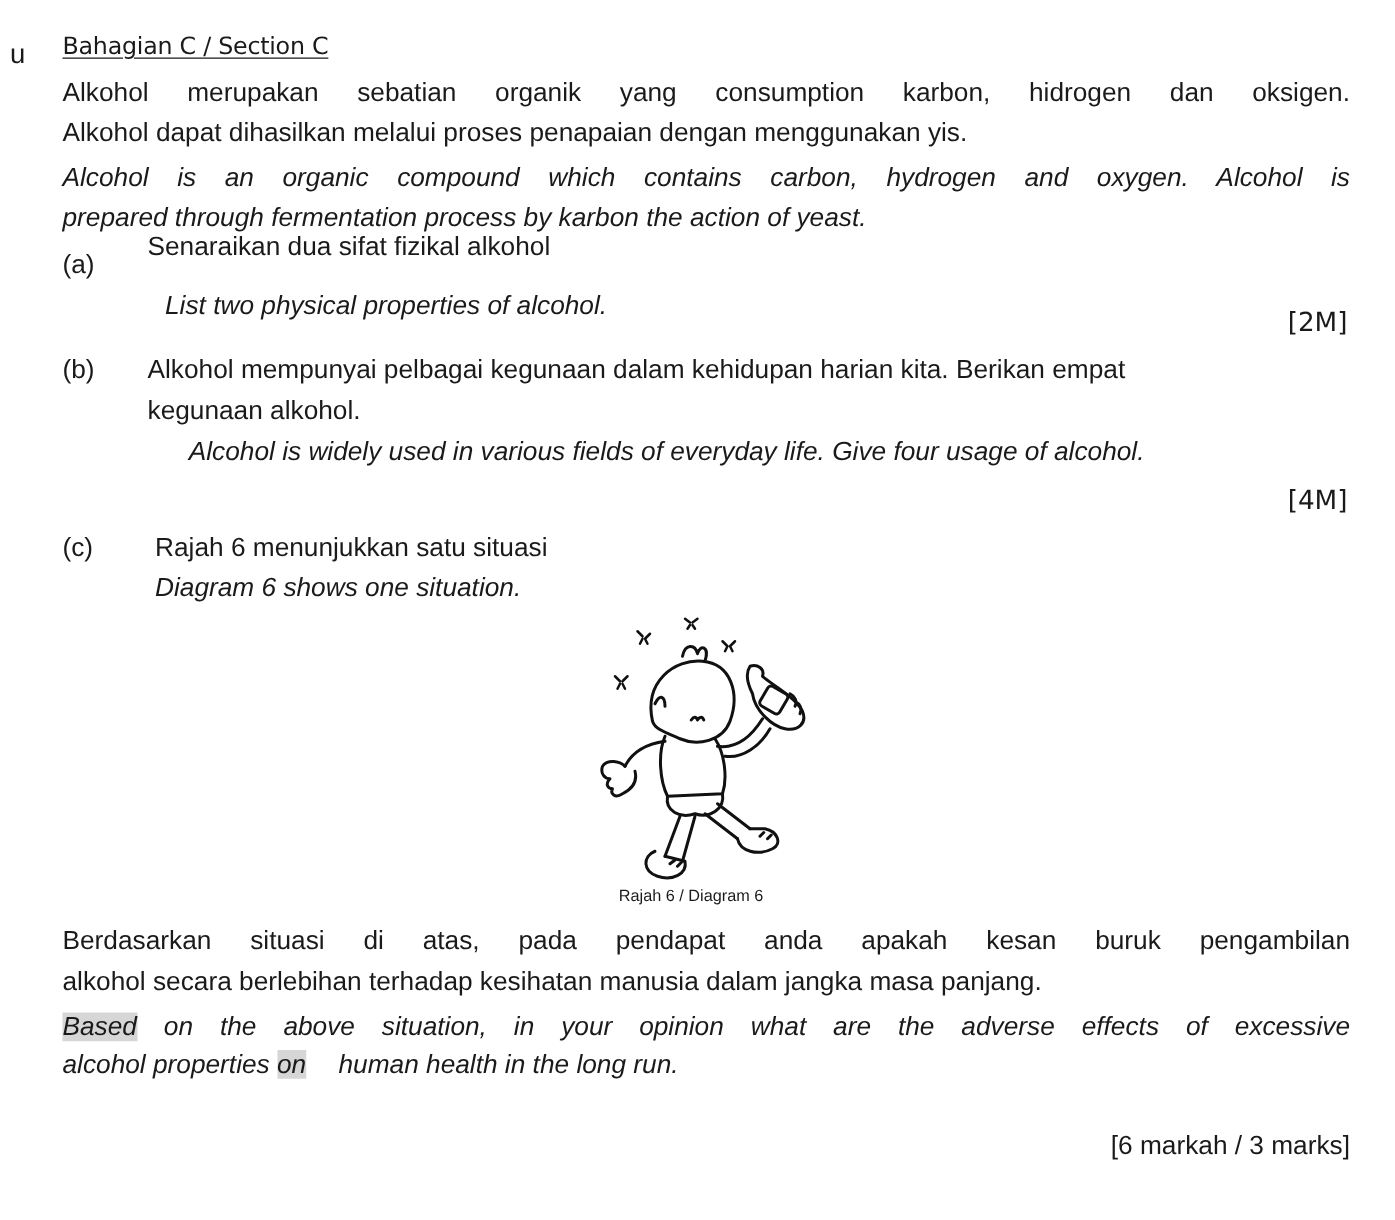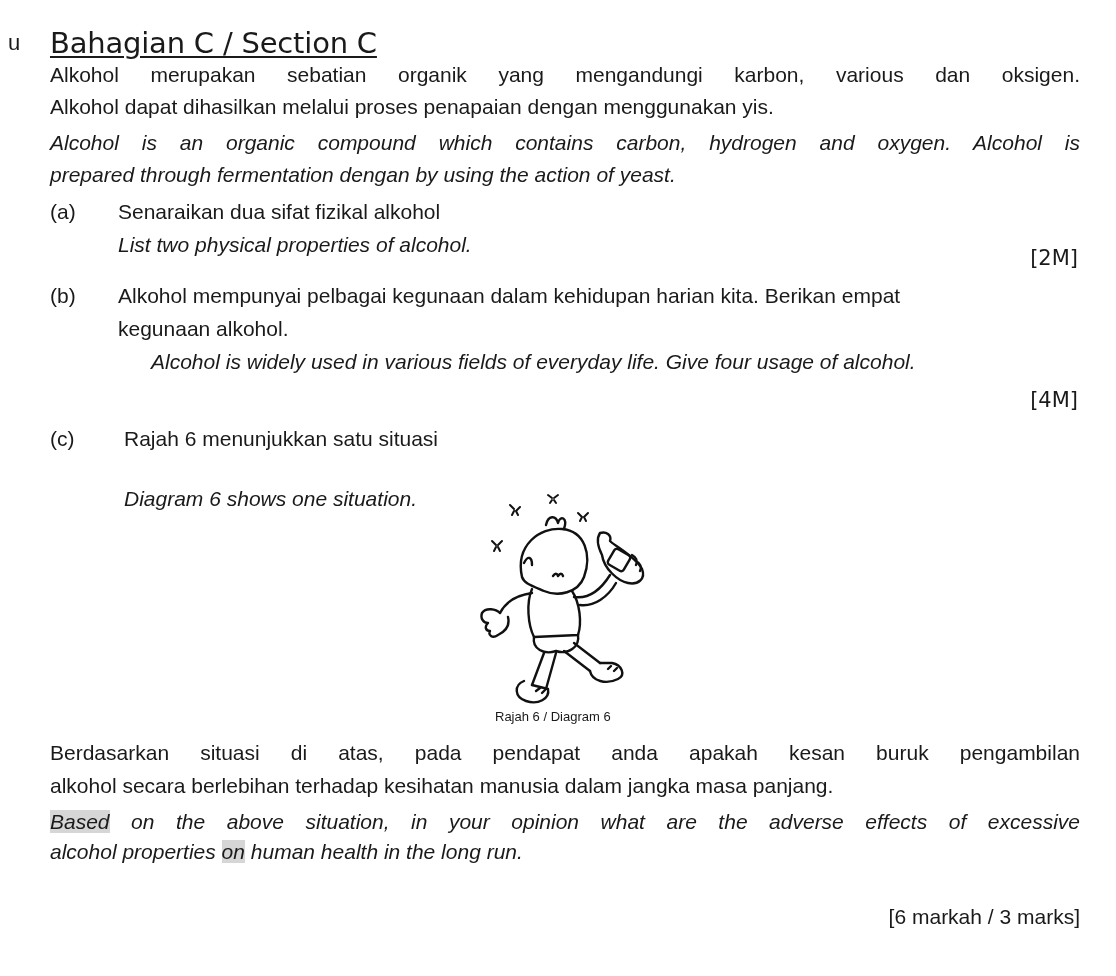--- a/index.html
+++ b/index.html
@@ -7,58 +7,58 @@
       width: 1116px; height: 976px; position: relative; overflow: hidden;
       font-family: "Liberation Sans", sans-serif; color: #1a1a1a;
     }
     .abs { position: absolute; white-space: nowrap; }
     .t { font-size: 21px; line-height: 26px; }
     .i { font-style: italic; }
     .just { text-align: justify; text-align-last: justify; white-space: normal; }
     .stray { left: 8px; top: 30px; font-size: 22px; }
     .section-title {
       left: 50px; top: 26px; font-family: "DejaVu Sans", sans-serif;
-      font-size: 29px; text-decoration: underline; text-underline-offset: 3px;
+      font-size: 19px; text-decoration: underline; text-underline-offset: 3px;
       letter-spacing: -0.2px;
     }
     .marks-cal { font-family: "DejaVu Sans", sans-serif; font-size: 21px; }
     .hl { background: #d6d6d6; }
     .fig { left: 460px; top: 485px; width: 210px; height: 240px; }
     .caption { left: 495px; top: 709px; font-size: 13px; }
   </style>
 </head>
 <body>
 
 <div class="abs stray">u</div>
 <div class="abs section-title">Bahagian C / Section C</div>
 
-<div class="abs t just" style="left:50px; top:62px; width:1030px;">Alkohol merupakan sebatian organik yang mengandungi karbon, various dan oksigen.</div>
+<div class="abs t just" style="left:50px; top:62px; width:1030px;">Alkohol merupakan sebatian organik yang consumption karbon, hidrogen dan oksigen.</div>
 <div class="abs t" style="left:50px; top:94px;">Alkohol dapat dihasilkan melalui proses penapaian dengan menggunakan yis.</div>
 <div class="abs t i just" style="left:50px; top:130px; width:1030px;">Alcohol is an organic compound which contains carbon, hydrogen and oxygen. Alcohol is</div>
-<div class="abs t i" style="left:50px; top:162px;">prepared through fermentation dengan by using the action of yeast.</div>
+<div class="abs t i" style="left:50px; top:162px;">prepared through fermentation process by karbon the action of yeast.</div>
 
 <div>
   <div class="abs t" style="left:50px; top:199px;">(a)</div>
-  <div class="abs t" style="left:118px; top:199px;">Senaraikan dua sifat fizikal alkohol</div>
-  <div class="abs t i" style="left:118px; top:232px;">List two physical properties of alcohol.</div>
+  <div class="abs t" style="left:118px; top:185px;">Senaraikan dua sifat fizikal alkohol</div>
+  <div class="abs t i" style="left:132px; top:232px;">List two physical properties of alcohol.</div>
   <div class="abs marks-cal" style="right:38px; top:246px;">[2M]</div>
 </div>
 
 <div>
   <div class="abs t" style="left:50px; top:283px;">(b)</div>
   <div class="abs t" style="left:118px; top:283px;">Alkohol mempunyai pelbagai kegunaan dalam kehidupan harian kita. Berikan empat</div>
   <div class="abs t" style="left:118px; top:316px;">kegunaan alkohol.</div>
   <div class="abs t i" style="left:118px; top:349px;margin-left:33px;">Alcohol is widely used in various fields of everyday life. Give four usage of alcohol.</div>
   <div class="abs marks-cal" style="right:38px; top:388px;">[4M]</div>
 </div>
 
 <div>
   <div class="abs t" style="left:50px; top:426px;">(c)</div>
   <div class="abs t" style="left:124px; top:426px;">Rajah 6 menunjukkan satu situasi</div>
-  <div class="abs t i" style="left:124px; top:486px;">Diagram 6 shows one situation.</div>
+  <div class="abs t i" style="left:124px; top:458px;">Diagram 6 shows one situation.</div>
 
   <div class="abs fig">
     <svg width="210" height="240" viewBox="0 0 210 240" fill="none" stroke="#111" stroke-width="2.4" stroke-linecap="round" stroke-linejoin="round">
 
       <g stroke-width="2">
         <path d="M50 20 l4 4 M60 22 l-4 4 M52 30 l2 -4 M58 30 l-2 -4"></path>
         <path d="M88 10 l4 3 M98 10 l-4 3 M90 18 l2 -3 M96 18 l-2 -3"></path>
         <path d="M118 28 l4 4 M128 28 l-4 4 M120 36 l2 -4 M126 36 l-2 -4"></path>
         <path d="M32 56 l4 4 M42 56 l-4 4 M34 66 l2 -4 M40 66 l-2 -4"></path>
       </g>
@@ -88,16 +88,16 @@
       <path d="M64 196 C 54 200, 54 212, 66 216 C 78 220, 90 214, 88 204 L 72 200"></path>
       <path d="M130 186 C 132 196, 146 200, 158 194 C 166 190, 162 180, 152 178 L 140 178"></path>
       <path d="M76 206 l4 -3 M82 208 l3 -3 M148 184 l3 -3 M154 186 l3 -3"></path>
     </svg>
   </div>
   <div class="abs caption">Rajah 6 / Diagram 6</div>
 
   <div class="abs t just" style="left:50px; top:740px; width:1030px;">Berdasarkan situasi di atas, pada pendapat anda apakah kesan buruk pengambilan</div>
   <div class="abs t" style="left:50px; top:773px;">alkohol secara berlebihan terhadap kesihatan manusia dalam jangka masa panjang.</div>
   <div class="abs t i just" style="left:50px; top:809px; width:1030px;"><span class="hl">Based</span><span> on the above situation, in your opinion what are the adverse effects of excessive</span></div>
-  <div class="abs t i" style="left:50px; top:839px;"><span style="white-space:pre;">alcohol properties </span><span class="hl">on</span><span style="white-space:pre;"> human health in the long run.</span></div>
+  <div class="abs t i" style="left:50px; top:839px;"><span style="white-space:pre;">alcohol properties </span><span class="hl">on</span><span style="white-space:pre;padding-left:20px;"> human health in the long run.</span></div>
 
   <div class="abs t" style="right:36px; top:904px;">[6 markah / 3 marks]</div>
 </div>
 
 </body></html>

